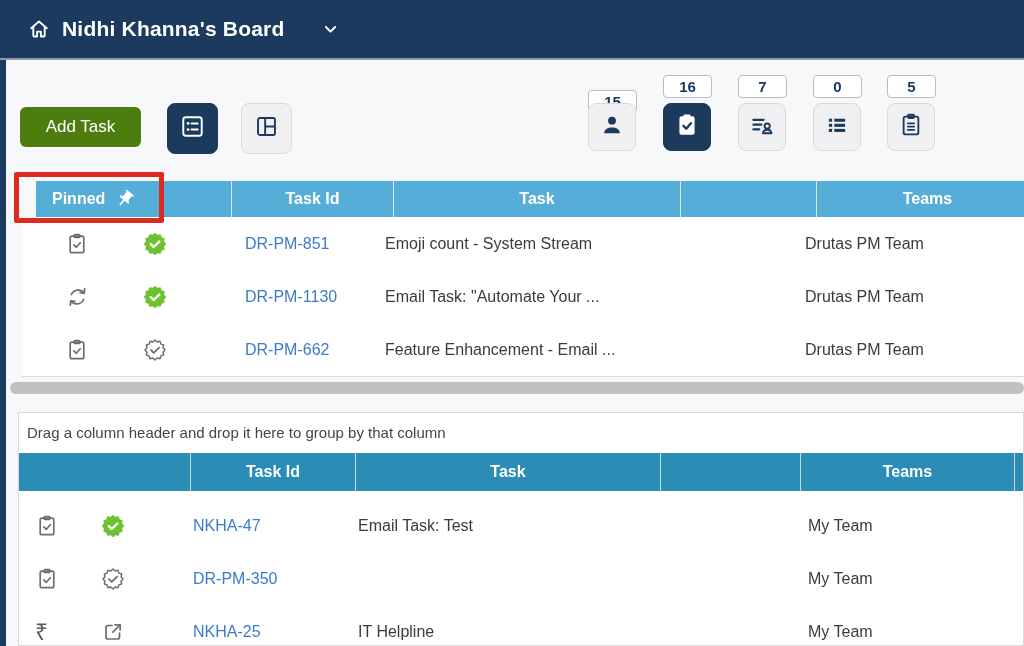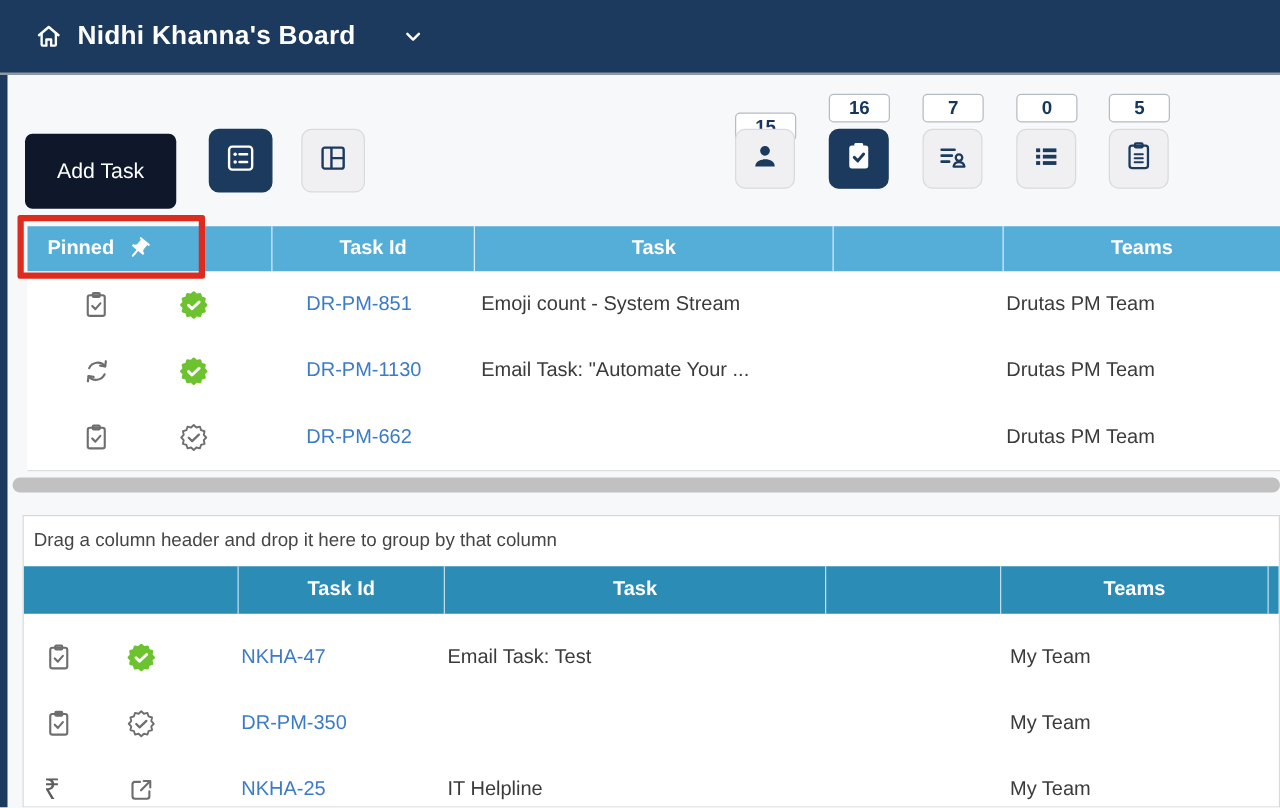--- a/index.html
+++ b/index.html
@@ -9,33 +9,33 @@
   
   .topbar{position:absolute;left:0;top:0;width:1024px;height:58px;background:#1b3a5e;border-bottom:2px solid #8f98a3;}
   .topbar .home{position:absolute;left:27px;top:17px;width:24px;height:24px;cursor:pointer;}
   .topbar .title{position:absolute;left:62px;top:0;height:58px;line-height:58px;color:#fff;font-size:21px;font-weight:bold;letter-spacing:.2px;}
   .topbar .chev{position:absolute;left:322px;top:21px;width:17px;height:17px;cursor:pointer;}
 
   
   .leftrail{position:absolute;left:0;top:60px;width:6px;height:586px;background:#1b3a5e;}
 
   
-  .btn-add{position:absolute;left:20px;top:107px;width:121px;height:60px;background:#0f172a;color:#fff;border:none;border-radius:6px;font-size:17px;font-family:"Liberation Sans",sans-serif;cursor:pointer;}
+  .btn-add{position:absolute;left:20px;top:107px;width:121px;height:40px;background:#4d7c0f;color:#fff;border:none;border-radius:6px;font-size:17px;font-family:"Liberation Sans",sans-serif;cursor:pointer;}
   .sqbtn{position:absolute;top:103px;width:51px;height:51px;border-radius:8px;border:1px solid #d9dade;background:#f0f0f2;display:flex;align-items:center;justify-content:center;cursor:pointer;box-sizing:border-box;}
   .sqbtn.sel{background:#1b3a5e;border-color:#1b3a5e;}
   .btn-viewlist{left:167px;}
   .btn-viewboard{left:241px;}
 
   .counter-badge{position:absolute;top:75px;width:49px;height:23px;background:#fff;border:1px solid #b6bcc4;border-radius:4px;box-sizing:border-box;text-align:center;line-height:21px;font-size:15px;font-weight:bold;color:#17365d;}
   .counter-btn{position:absolute;top:103px;width:48px;height:48px;border-radius:8px;border:1px solid #d9dade;background:#f0f0f2;display:flex;align-items:center;justify-content:center;cursor:pointer;box-sizing:border-box;}
   .counter-btn.sel{background:#1b3a5e;border-color:#1b3a5e;}
 
   
   .pinned-table{position:absolute;left:22px;top:181px;width:1002px;}
-  .thead{position:relative;height:36px;background:#55aed8;}
+  .thead{position:relative;height:36px;background:#55aed8;margin-left:14px;}
   .thead .hcell{position:absolute;top:0;height:36px;line-height:36px;color:#fff;font-weight:bold;font-size:16px;text-align:center;box-sizing:border-box;border-right:1px solid rgba(255,255,255,.75);cursor:pointer;}
   .pinned-table .h1{left:0;width:196px;text-align:left;}
   .pinned-table .h2{left:196px;width:162px;}
   .pinned-table .h3{left:358px;width:287px;}
   .pinned-table .h4{left:645px;width:136px;}
   .pinned-table .h5{left:781px;width:221px;border-right:none;}
   .pinlabel{display:inline-flex;align-items:center;gap:10px;margin-left:16px;}
   .pinlabel svg{width:20px;height:20px;}
 
   .rows{background:#fff;}
@@ -216,20 +216,21 @@
               <path d="M8.8 12.8 l2.5 2.5 4 -4.6" stroke-linecap="round" stroke-linejoin="round"></path>
             </svg>
           </span>
           <span class="c i2">
             <svg width="24" height="24" viewBox="0 0 24 24">
               <polygon points="22,12 20.02,14.15 20.66,17 17.87,17.87 17,20.66 14.15,20.02 12,22 9.85,20.02 7,20.66 6.13,17.87 3.34,17 3.98,14.15 2,12 3.98,9.85 3.34,7 6.13,6.13 7,3.34 9.85,3.98 12,2 14.15,3.98 17,3.34 17.87,6.13 20.66,7 20.02,9.85" fill="#fff" stroke="#6e6e6e" stroke-width="1.5" stroke-linejoin="round"></polygon>
               <path d="M8 12.2 l2.7 2.7 5.4 -5.2" stroke="#6e6e6e" stroke-width="1.8" fill="none" stroke-linecap="round" stroke-linejoin="round"></path>
             </svg>
           </span>
           <a class="c tid">DR-PM-662</a>
+          <span class="c ttl">Feature Enhancement - Email ...</span>
           <span class="c tm">Drutas PM Team</span>
         </div>
       </div>
   </div>
 
   <div class="redbox"></div>
 
   <div class="hscroll"></div>
 
   <div class="panel">

